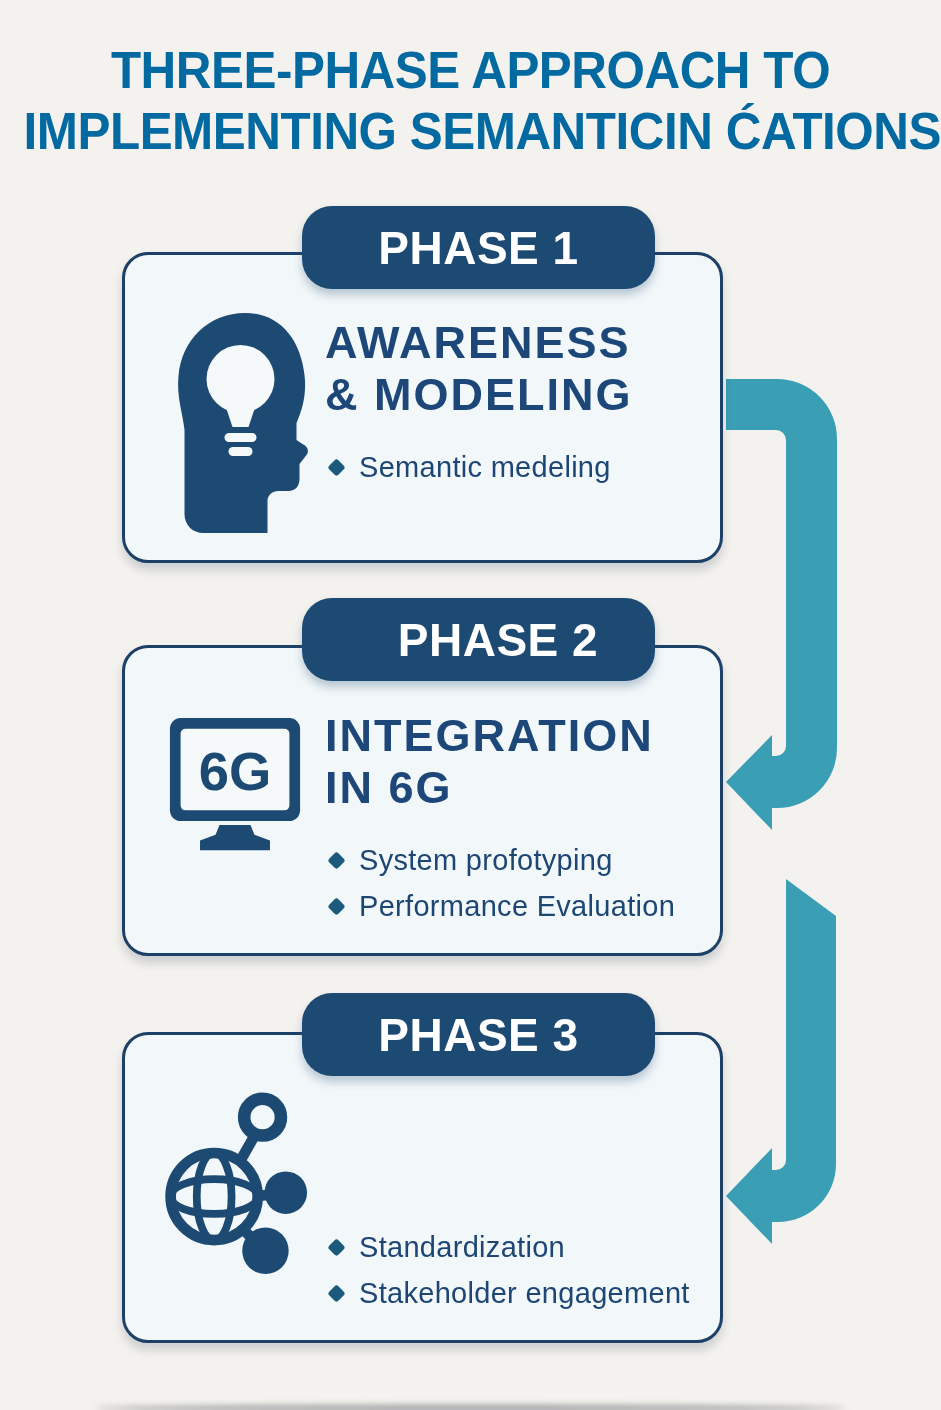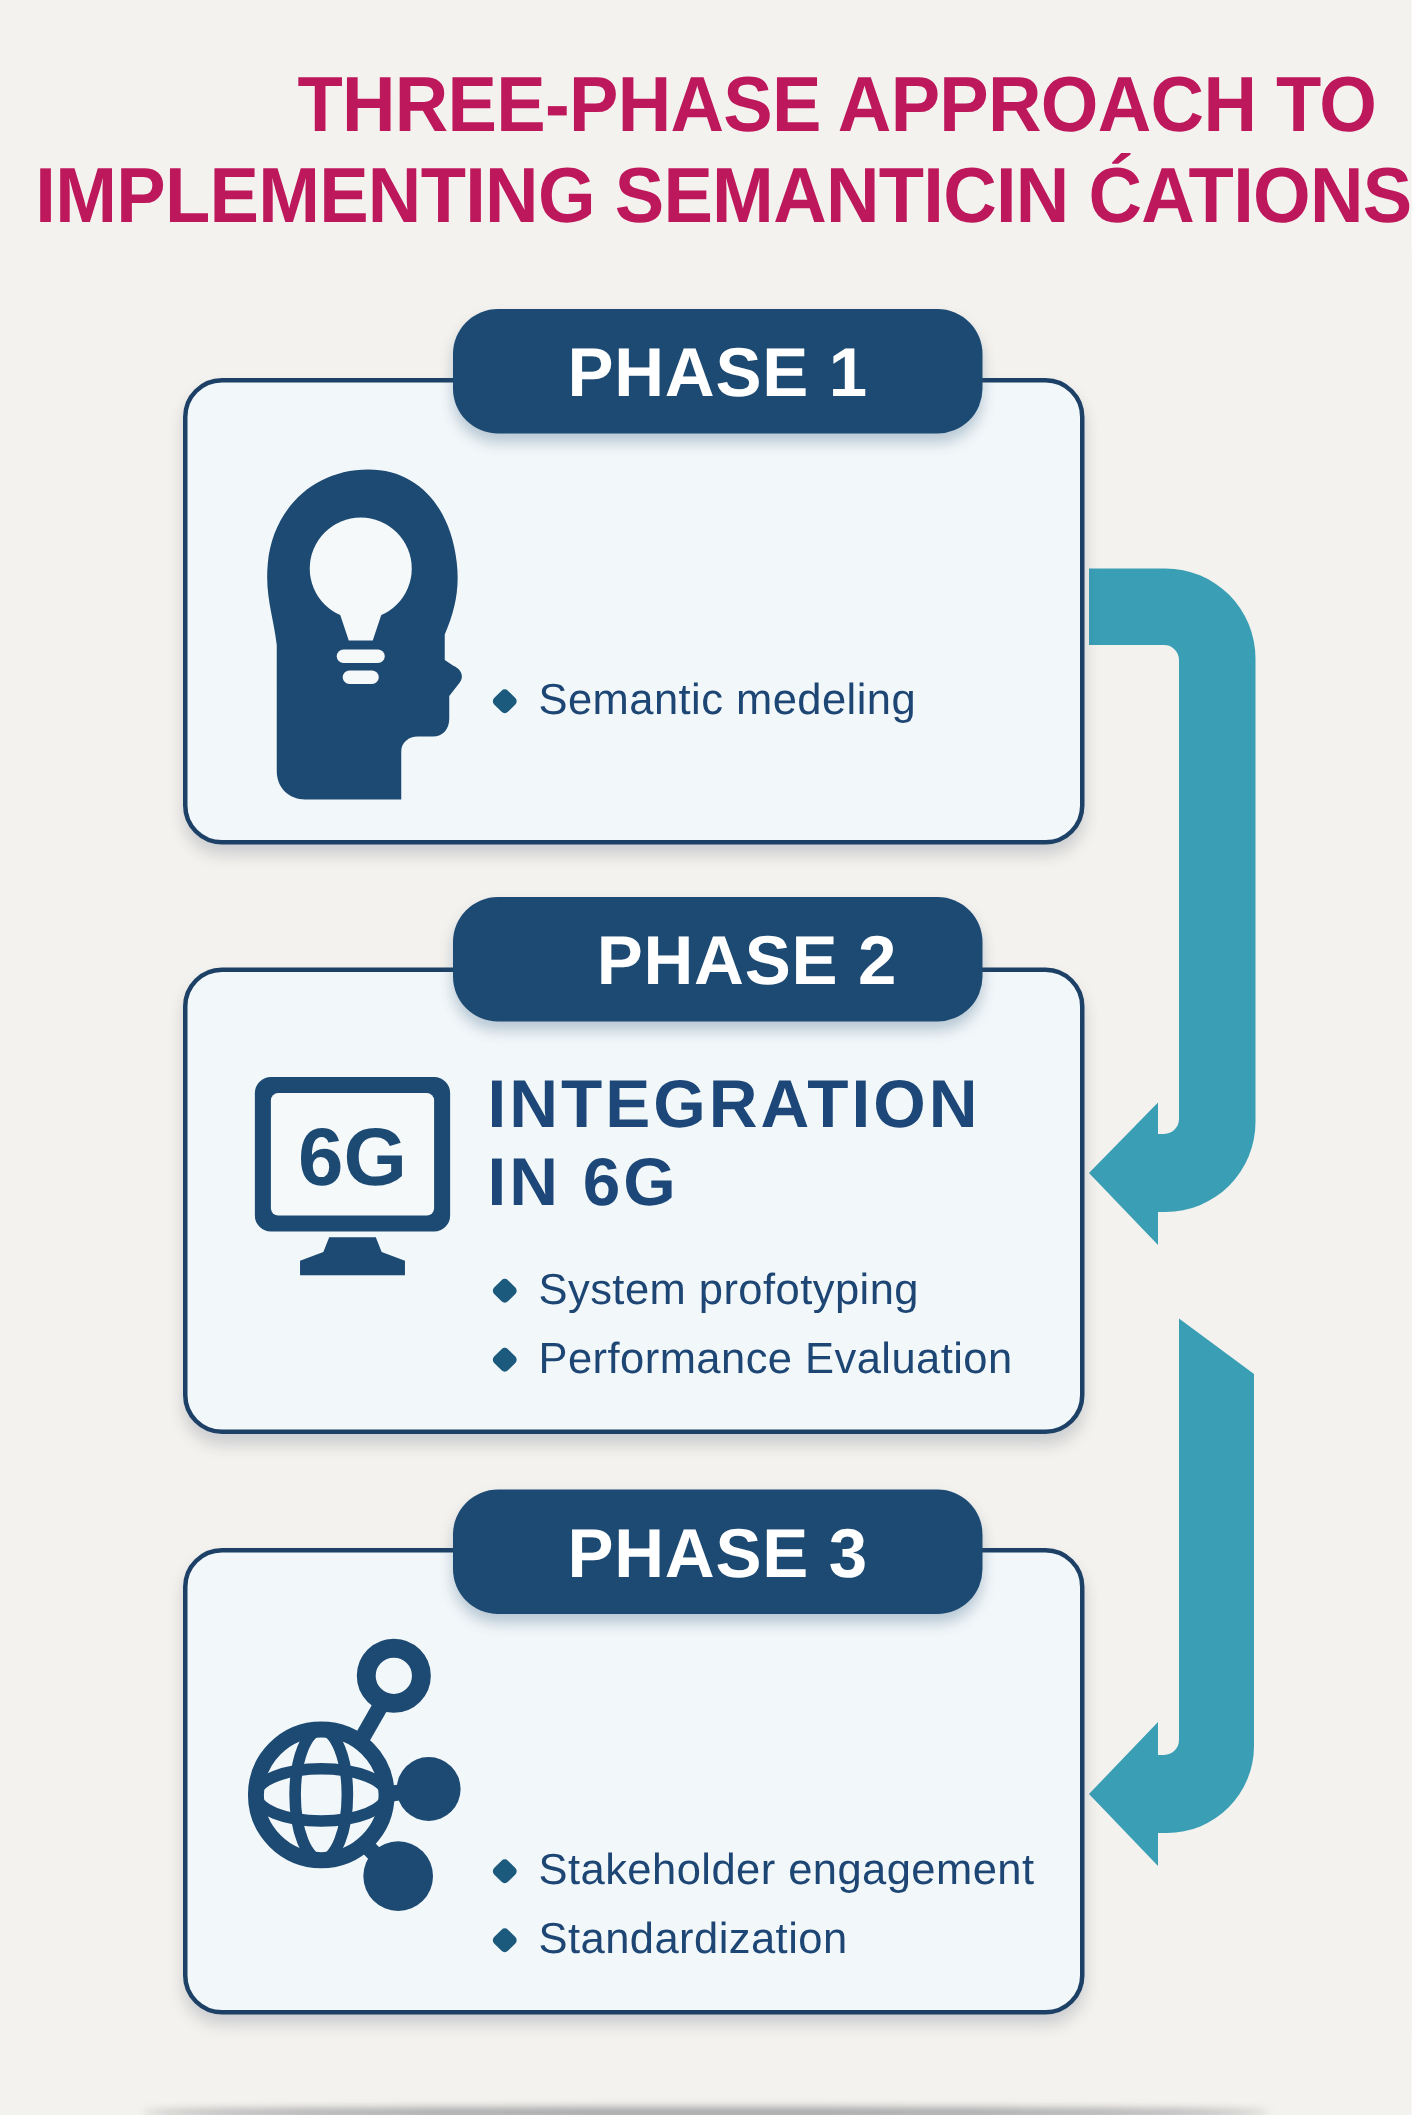--- a/index.html
+++ b/index.html
@@ -6,22 +6,22 @@
   .page{
     position:relative;
     width:941px;height:1410px;
     background:#f4f2ee;
     overflow:hidden;
     font-family:"Liberation Sans", sans-serif;
   }
   
   .title{
     position:absolute;top:40px;left:0;right:0;
-    text-align:right;
-    color:#be185d;
+    text-align:center;
+    color:#0369a1;
     font-weight:bold;
     z-index:4;
   }
   .title-line{
     display:block;
     font-size:52px;
     line-height:1.17;
     white-space:nowrap;
     transform:scaleX(.95);
     transform-origin:50% 50%;
@@ -115,20 +115,24 @@
   </div>
   <section class="card card-1">
     <div class="icon-box icon-box-1">
       <svg width="148" height="232" viewBox="0 0 145 232" aria-hidden="true">
         <path fill="#1d4a73" d="M 79 6 C 42 6 15 33 12 69 C 10 90 16 105 18 123 L 18 207 C 18 218 26 226 37 226 L 101 226 L 101 194 C 101 188 106 184 112 184 L 122 184 C 129 184 133 179 133 172 L 133 157 L 140 148 C 143 144 141 139 136 137 L 130 133 L 130 116 C 137 100 140 85 138 68 C 134 32 113 6 79 6 Z"></path>
         <circle cx="74" cy="72" r="34" fill="#f5f9fa"></circle>
         <path d="M 60 102 L 88 102 L 82 120 L 66 120 Z" fill="#f5f9fa"></path>
         <rect x="58" y="126" width="32" height="9" rx="4.5" fill="#f5f9fa"></rect>
         <rect x="62" y="140" width="24" height="9" rx="4.5" fill="#f5f9fa"></rect>
       </svg>
+    </div>
+    <div class="heading">
+      <div>AWARENESS</div>
+      <div>&amp; MODELING</div>
     </div>
     <div class="bullets">
       <div class="bullet-row">
         <span class="bullet-marker"></span>
         <span class="bullet-text">Semantic medeling</span>
       </div>
     </div>
   </section>
 
   <div class="pill pill-2">
@@ -174,23 +178,23 @@
           <line x1="100" y1="110" x2="120" y2="107" stroke-width="11"></line>
           <line x1="86" y1="143" x2="101" y2="158" stroke-width="11"></line>
         </g>
         <circle cx="131" cy="106" r="22" fill="#1d4a73"></circle>
         <circle cx="110" cy="166" r="24" fill="#1d4a73"></circle>
       </svg>
     </div>
     <div class="bullets">
       <div class="bullet-row">
         <span class="bullet-marker"></span>
+        <span class="bullet-text">Standardization</span>
+      </div>
+      <div class="bullet-row">
+        <span class="bullet-marker"></span>
         <span class="bullet-text">Stakeholder engagement</span>
-      </div>
-      <div class="bullet-row">
-        <span class="bullet-marker"></span>
-        <span class="bullet-text">Standardization</span>
       </div>
     </div>
   </section>
 
   <div class="bottom-smudge"></div>
 </div>
 
 </body></html>

